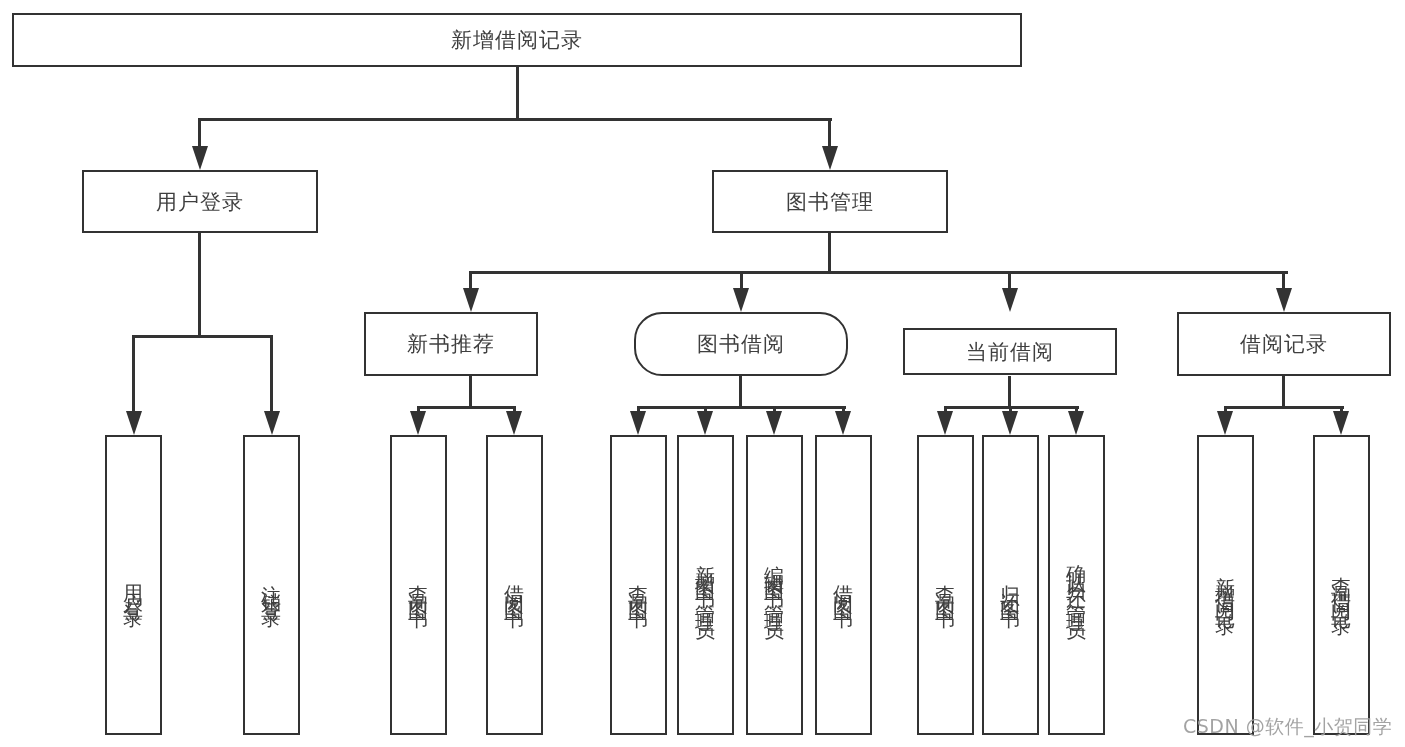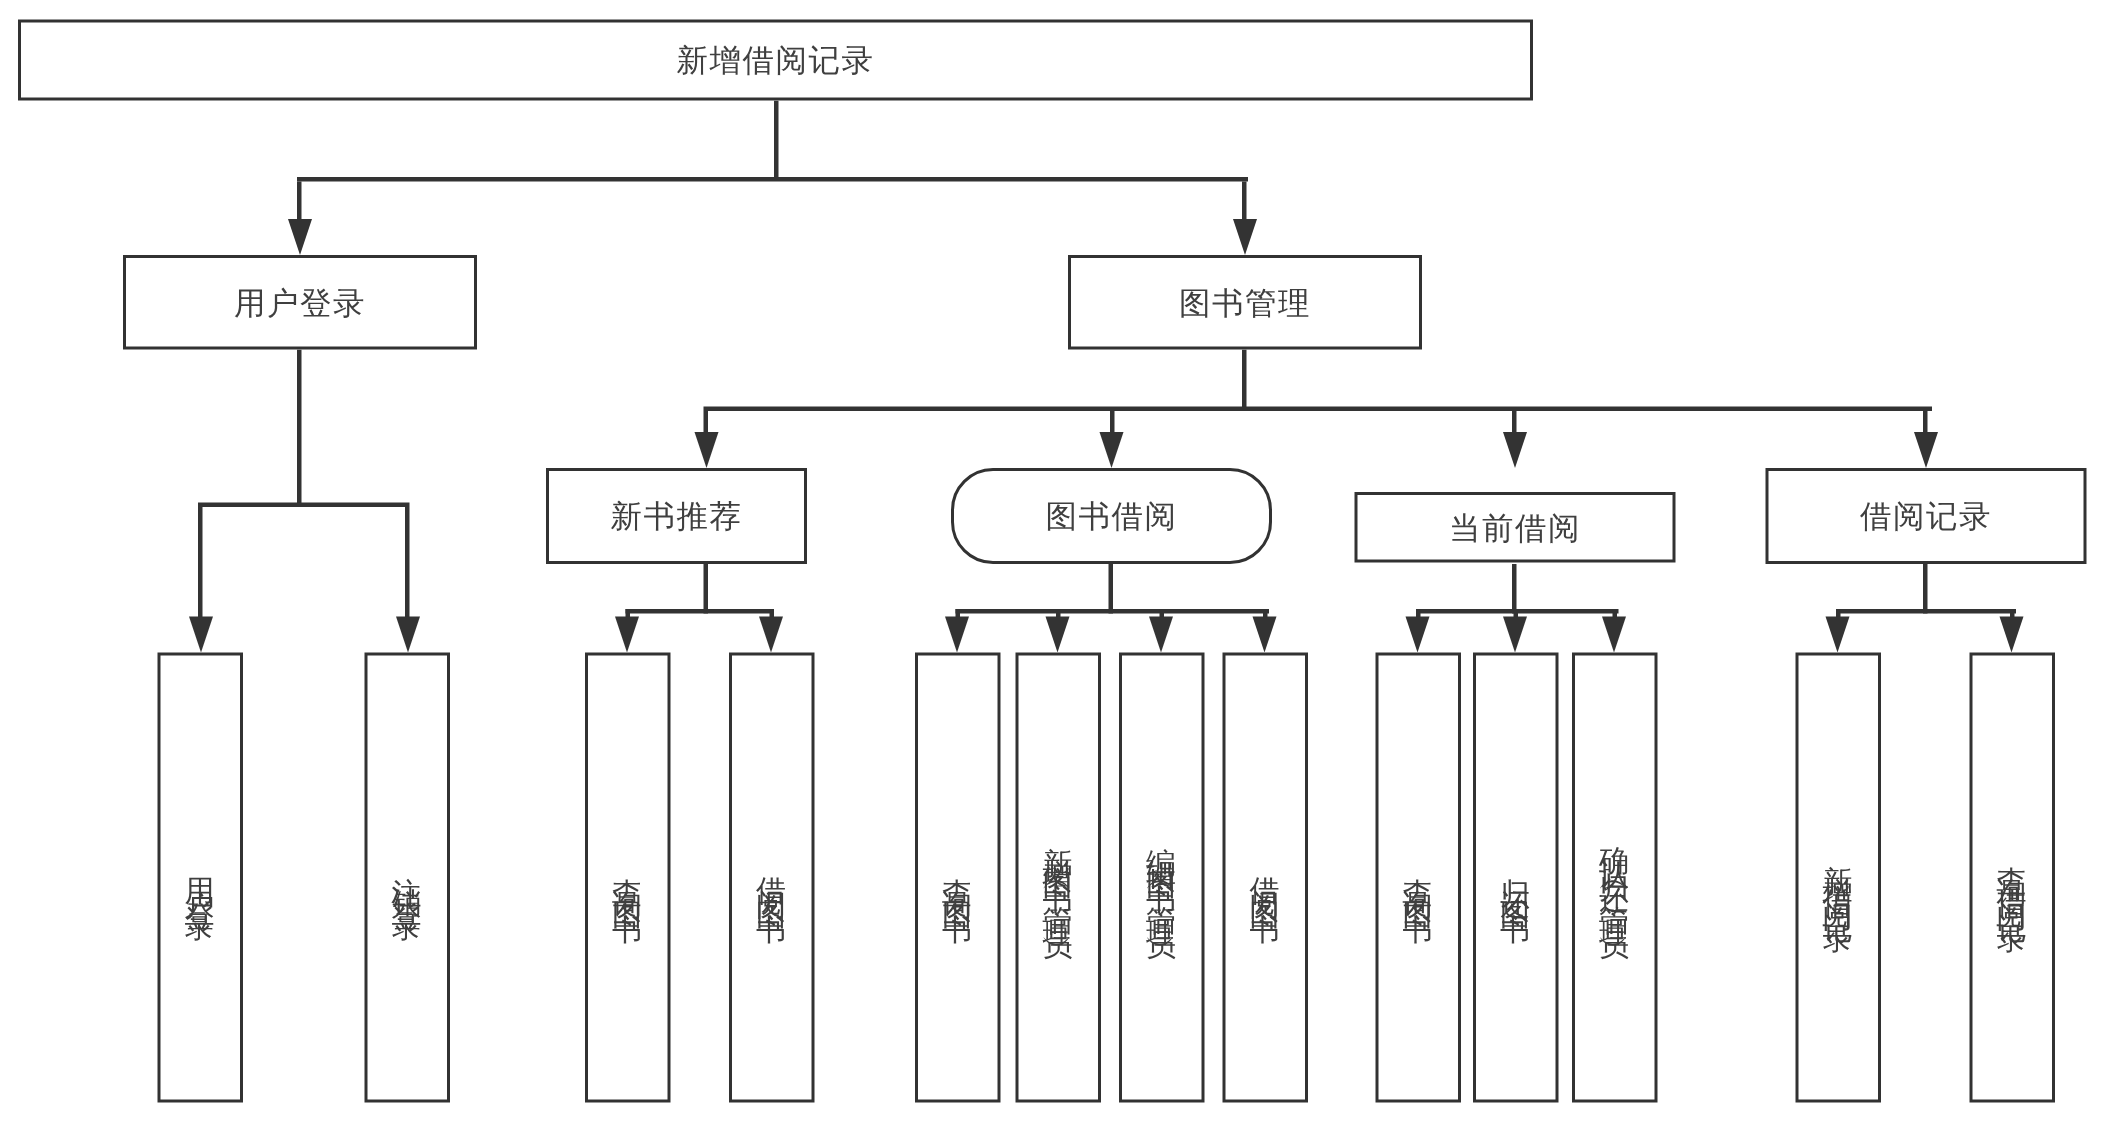--- a/index.html
+++ b/index.html
@@ -141,14 +141,15 @@
   <div class="ah" style="left:1002px;top:411px;"></div>
   <div class="ah" style="left:1068px;top:411px;"></div>
 
   <div class="lv" style="left:1282px;top:376px;height:33px;"></div>
   <div class="lh" style="left:1224px;top:406px;width:120px;"></div>
   <div class="lv" style="left:1224px;top:406px;height:9px;"></div>
   <div class="lv" style="left:1340px;top:406px;height:9px;"></div>
   <div class="ah" style="left:1217px;top:411px;"></div>
   <div class="ah" style="left:1333px;top:411px;"></div>
 
+  <div class="watermark">CSDN @软件_小贺同学</div>
 
 </div>
 
 </body></html>

